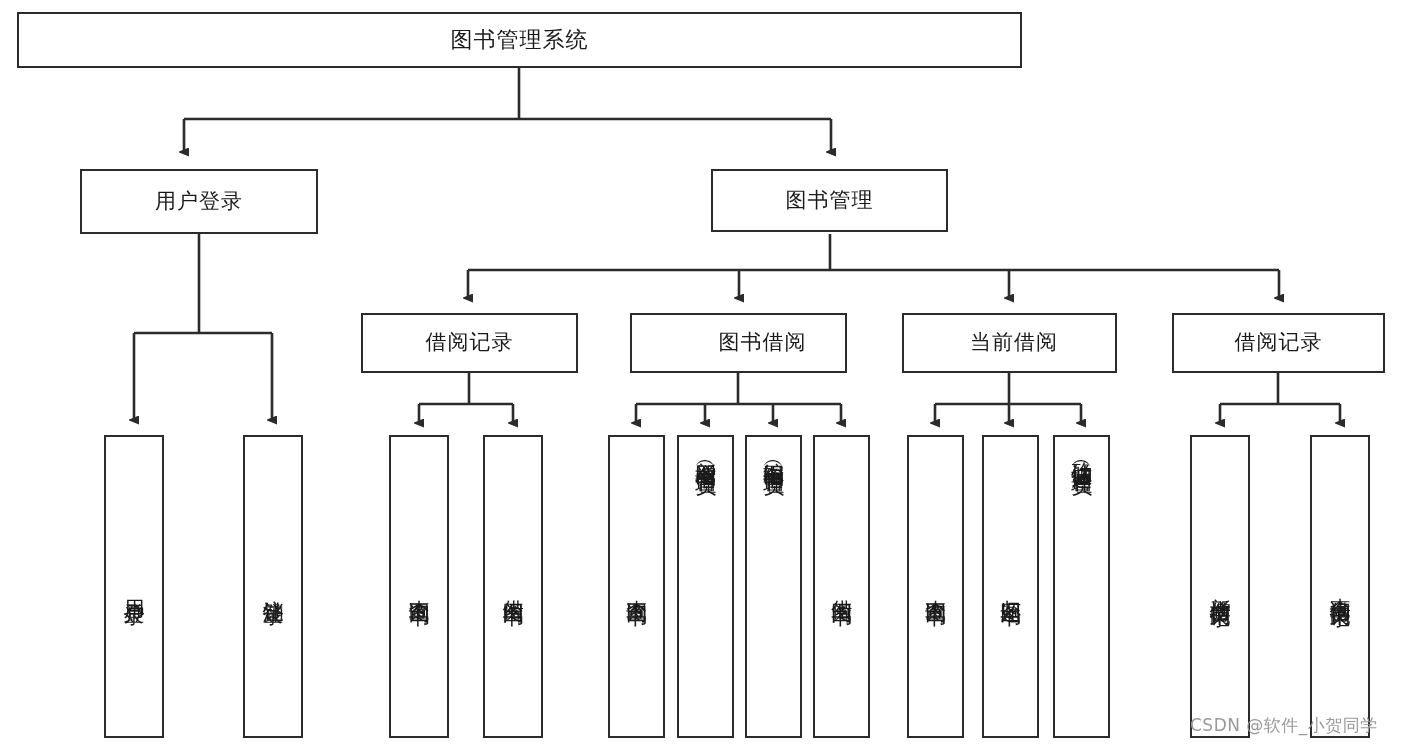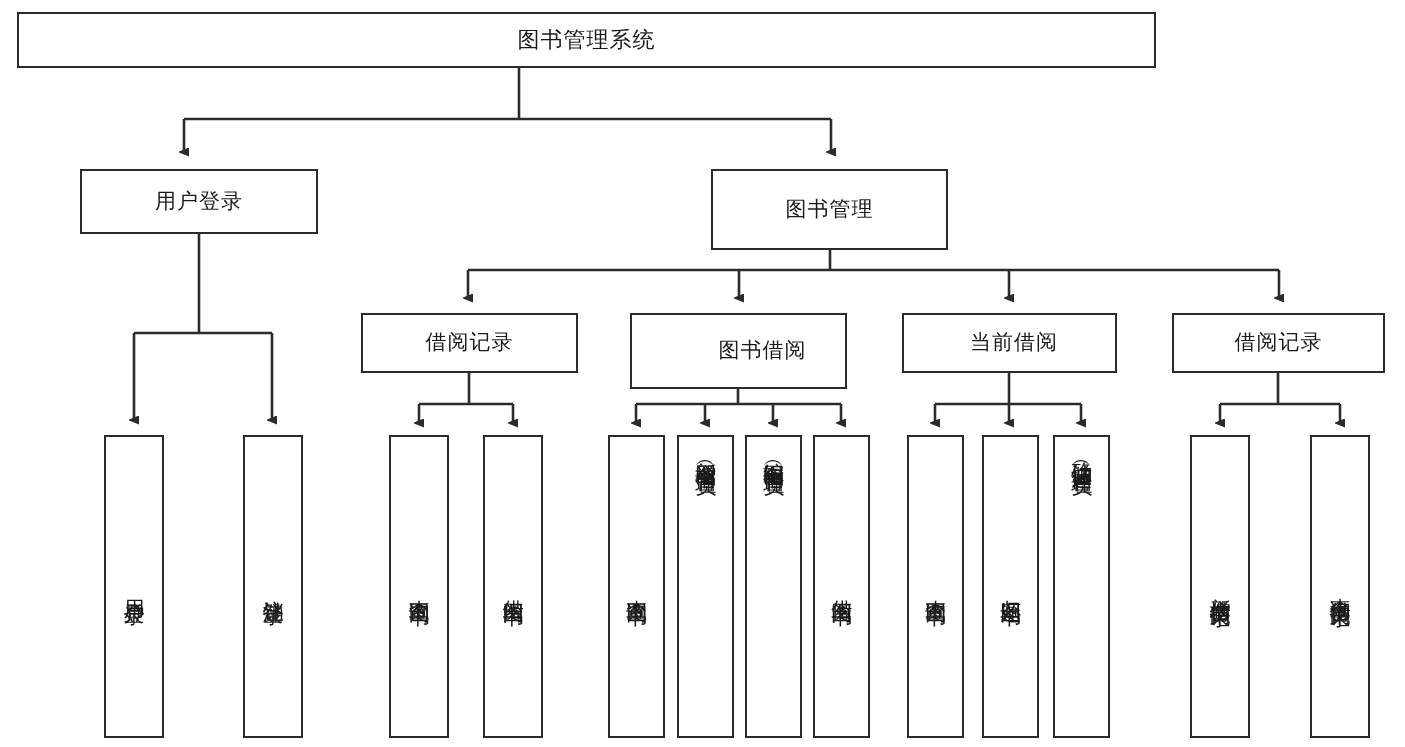--- a/index.html
+++ b/index.html
@@ -120,37 +120,37 @@
       <path d="M1081,404 L1081,423" marker-end="url(#arrow)"></path>
 
       <path d="M1278,373 L1278,404"></path>
       <path d="M1220,404 L1340,404"></path>
       <path d="M1220,404 L1220,423" marker-end="url(#arrow)"></path>
       <path d="M1340,404 L1340,423" marker-end="url(#arrow)"></path>
 
     </g>
   </svg>
 
-  <div class="node node-h" id="root-node" style="left:17px; top:12px; width:1139px; height:56px;">
+  <div class="node node-h" id="root-node" style="left:17px; top:12px; width:1005px; height:56px;">
     <span class="label">图书管理系统</span>
   </div>
 
   <div class="node node-h" style="left:80px; top:169px; width:238px; height:65px;">
     <span class="label">用户登录</span>
   </div>
 
-  <div class="node node-h" style="left:711px; top:169px; width:237px; height:81px;align-items:center;">
+  <div class="node node-h" style="left:711px; top:169px; width:237px; height:63px;align-items:center;">
     <span class="label">图书管理</span>
   </div>
 
   <div class="node node-h" style="left:361px; top:313px; width:217px; height:60px;">
     <span class="label">借阅记录</span>
   </div>
 
-  <div class="node node-h" style="left:630px; top:313px; width:217px; height:76px;padding-left:48px;">
+  <div class="node node-h" style="left:630px; top:313px; width:217px; height:60px;padding-left:48px;">
     <span class="label">图书借阅</span>
   </div>
 
   <div class="node node-h" style="left:902px; top:313px; width:215px; height:60px;padding-left:9px;">
     <span class="label">当前借阅</span>
   </div>
 
   <div class="node node-h" style="left:1172px; top:313px; width:213px; height:60px;">
     <span class="label">借阅记录</span>
   </div>
@@ -200,14 +200,15 @@
   </div>
 
   <div class="node node-v vcenter" style="left:1190px; top:435px; width:60px; height:303px;">
     <span class="label">新增借阅记录</span>
   </div>
 
   <div class="node node-v vcenter" style="left:1310px; top:435px; width:60px; height:303px;">
     <span class="label">查询借阅记录</span>
   </div>
 
+  <div class="watermark" style="left:1190px; top:714px;">CSDN @软件_小贺同学</div>
 
 </div>
 
 </body></html>

